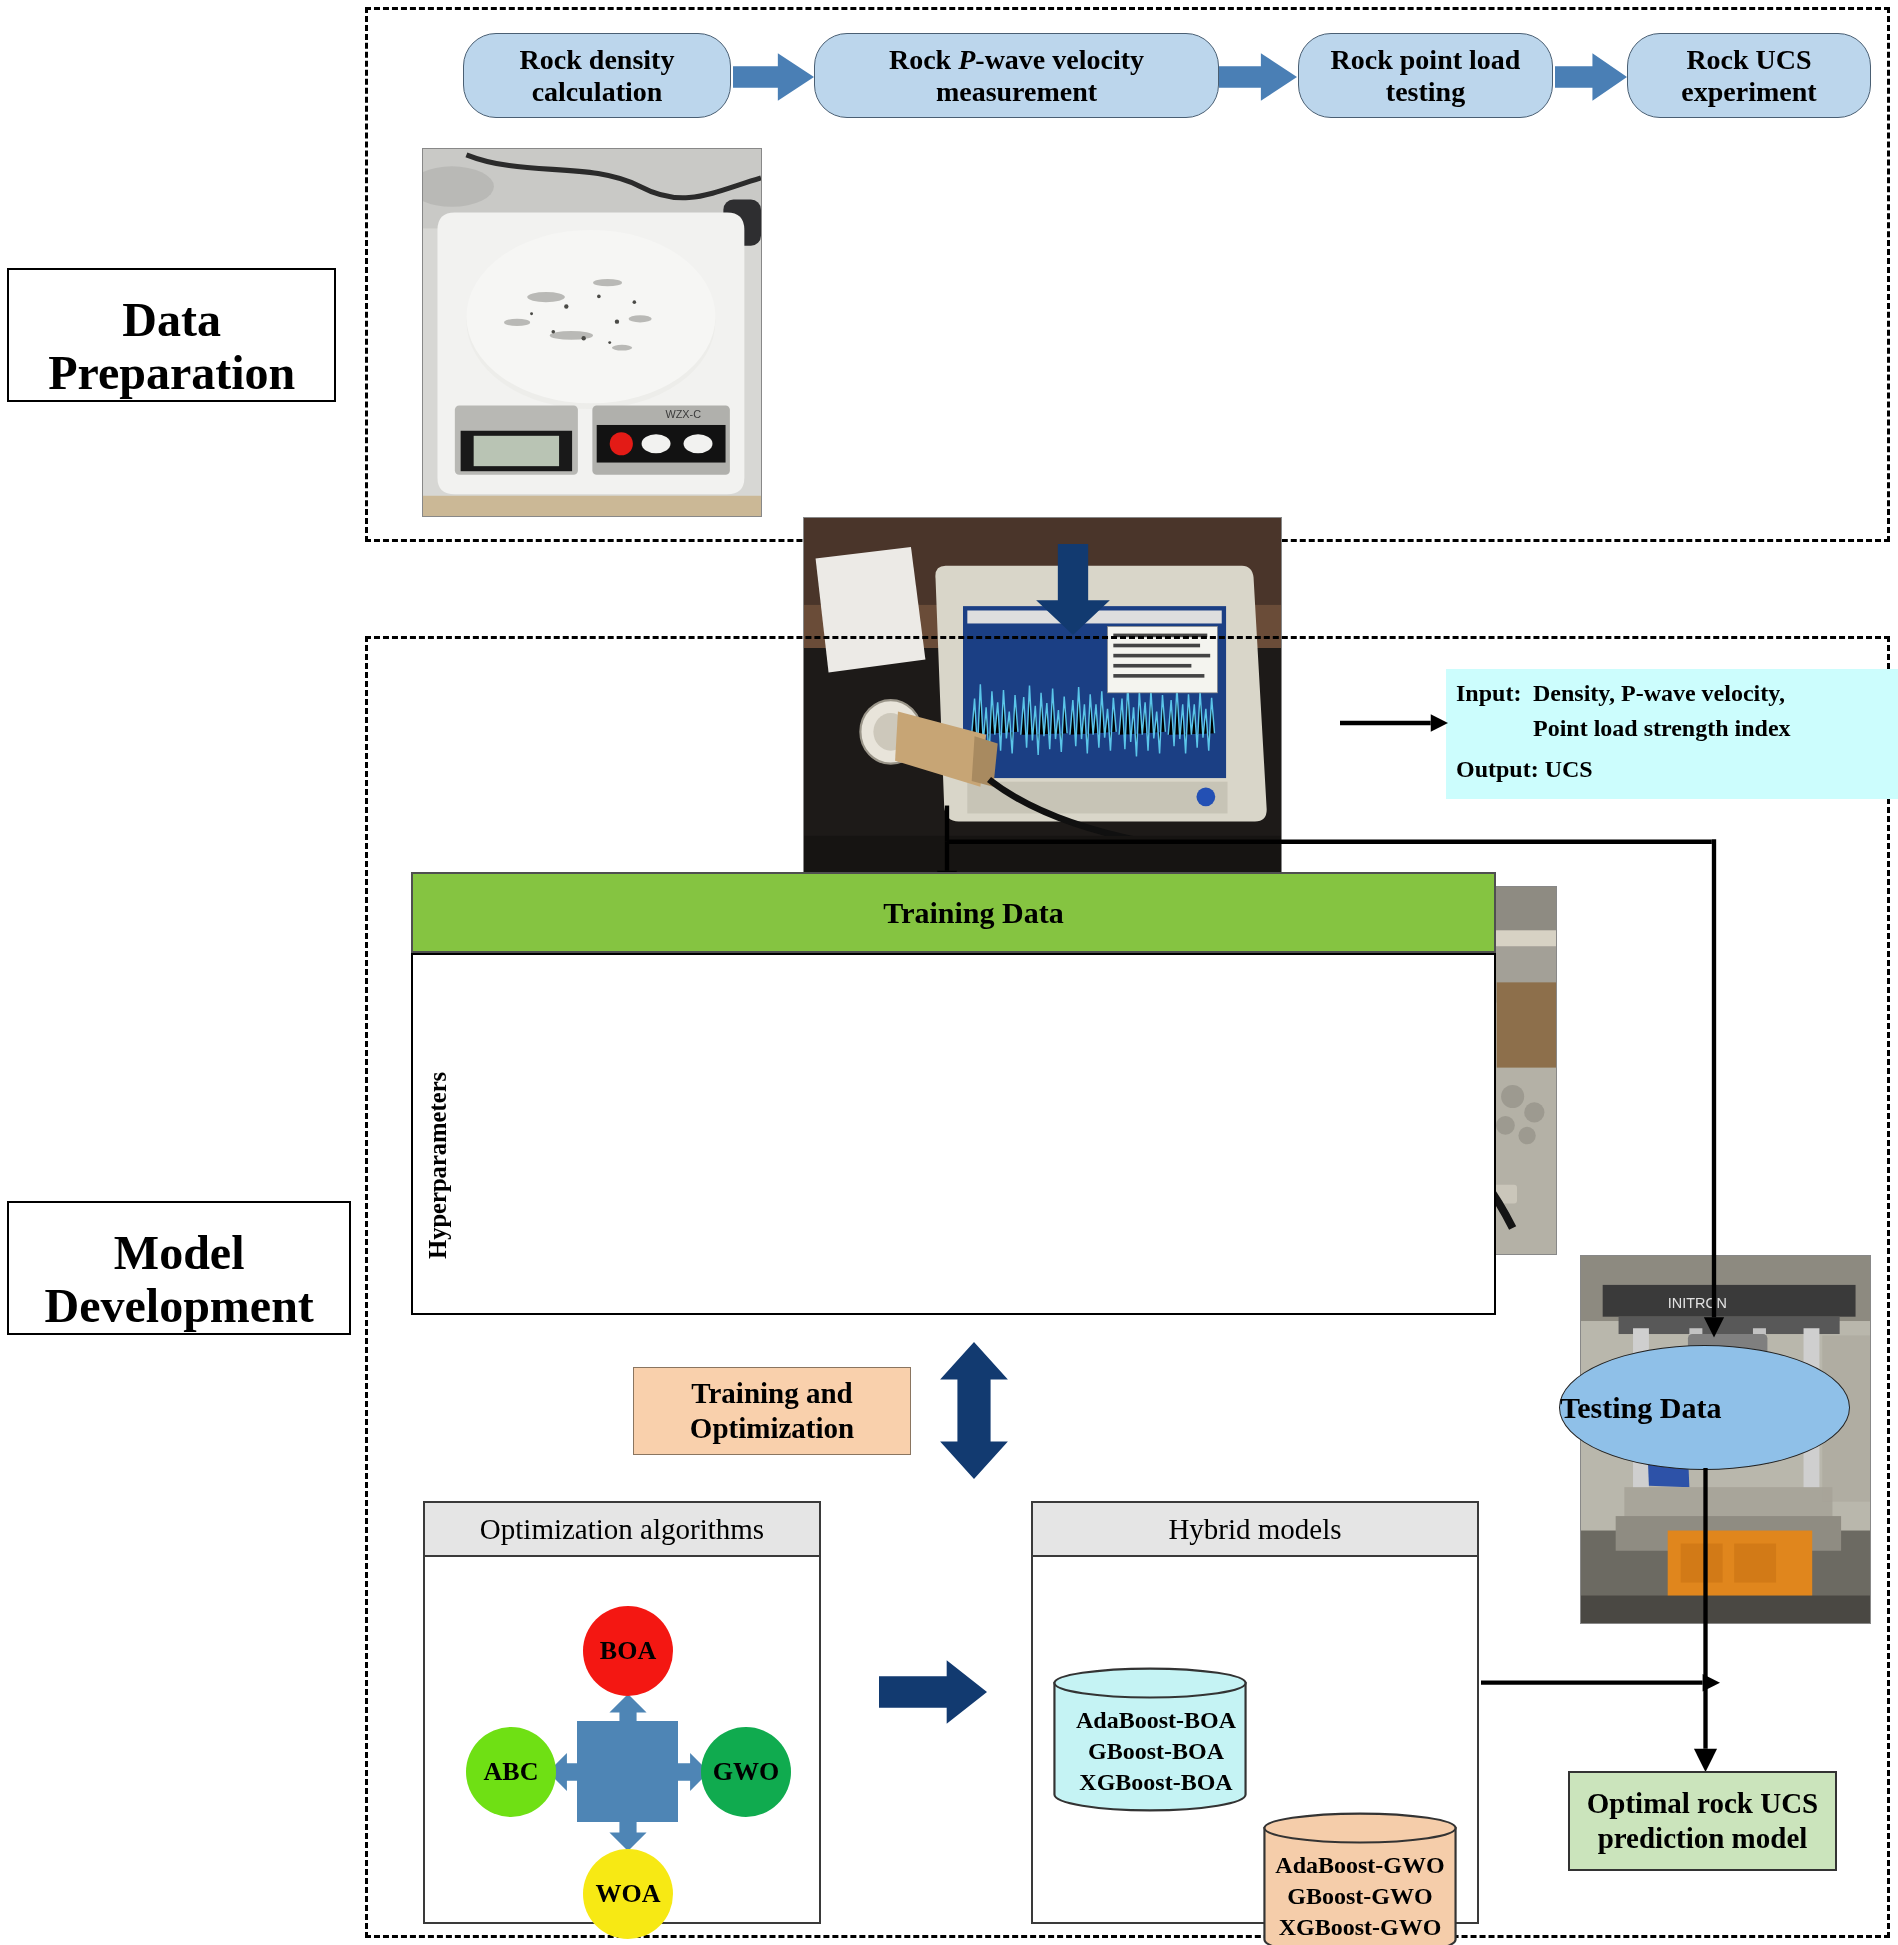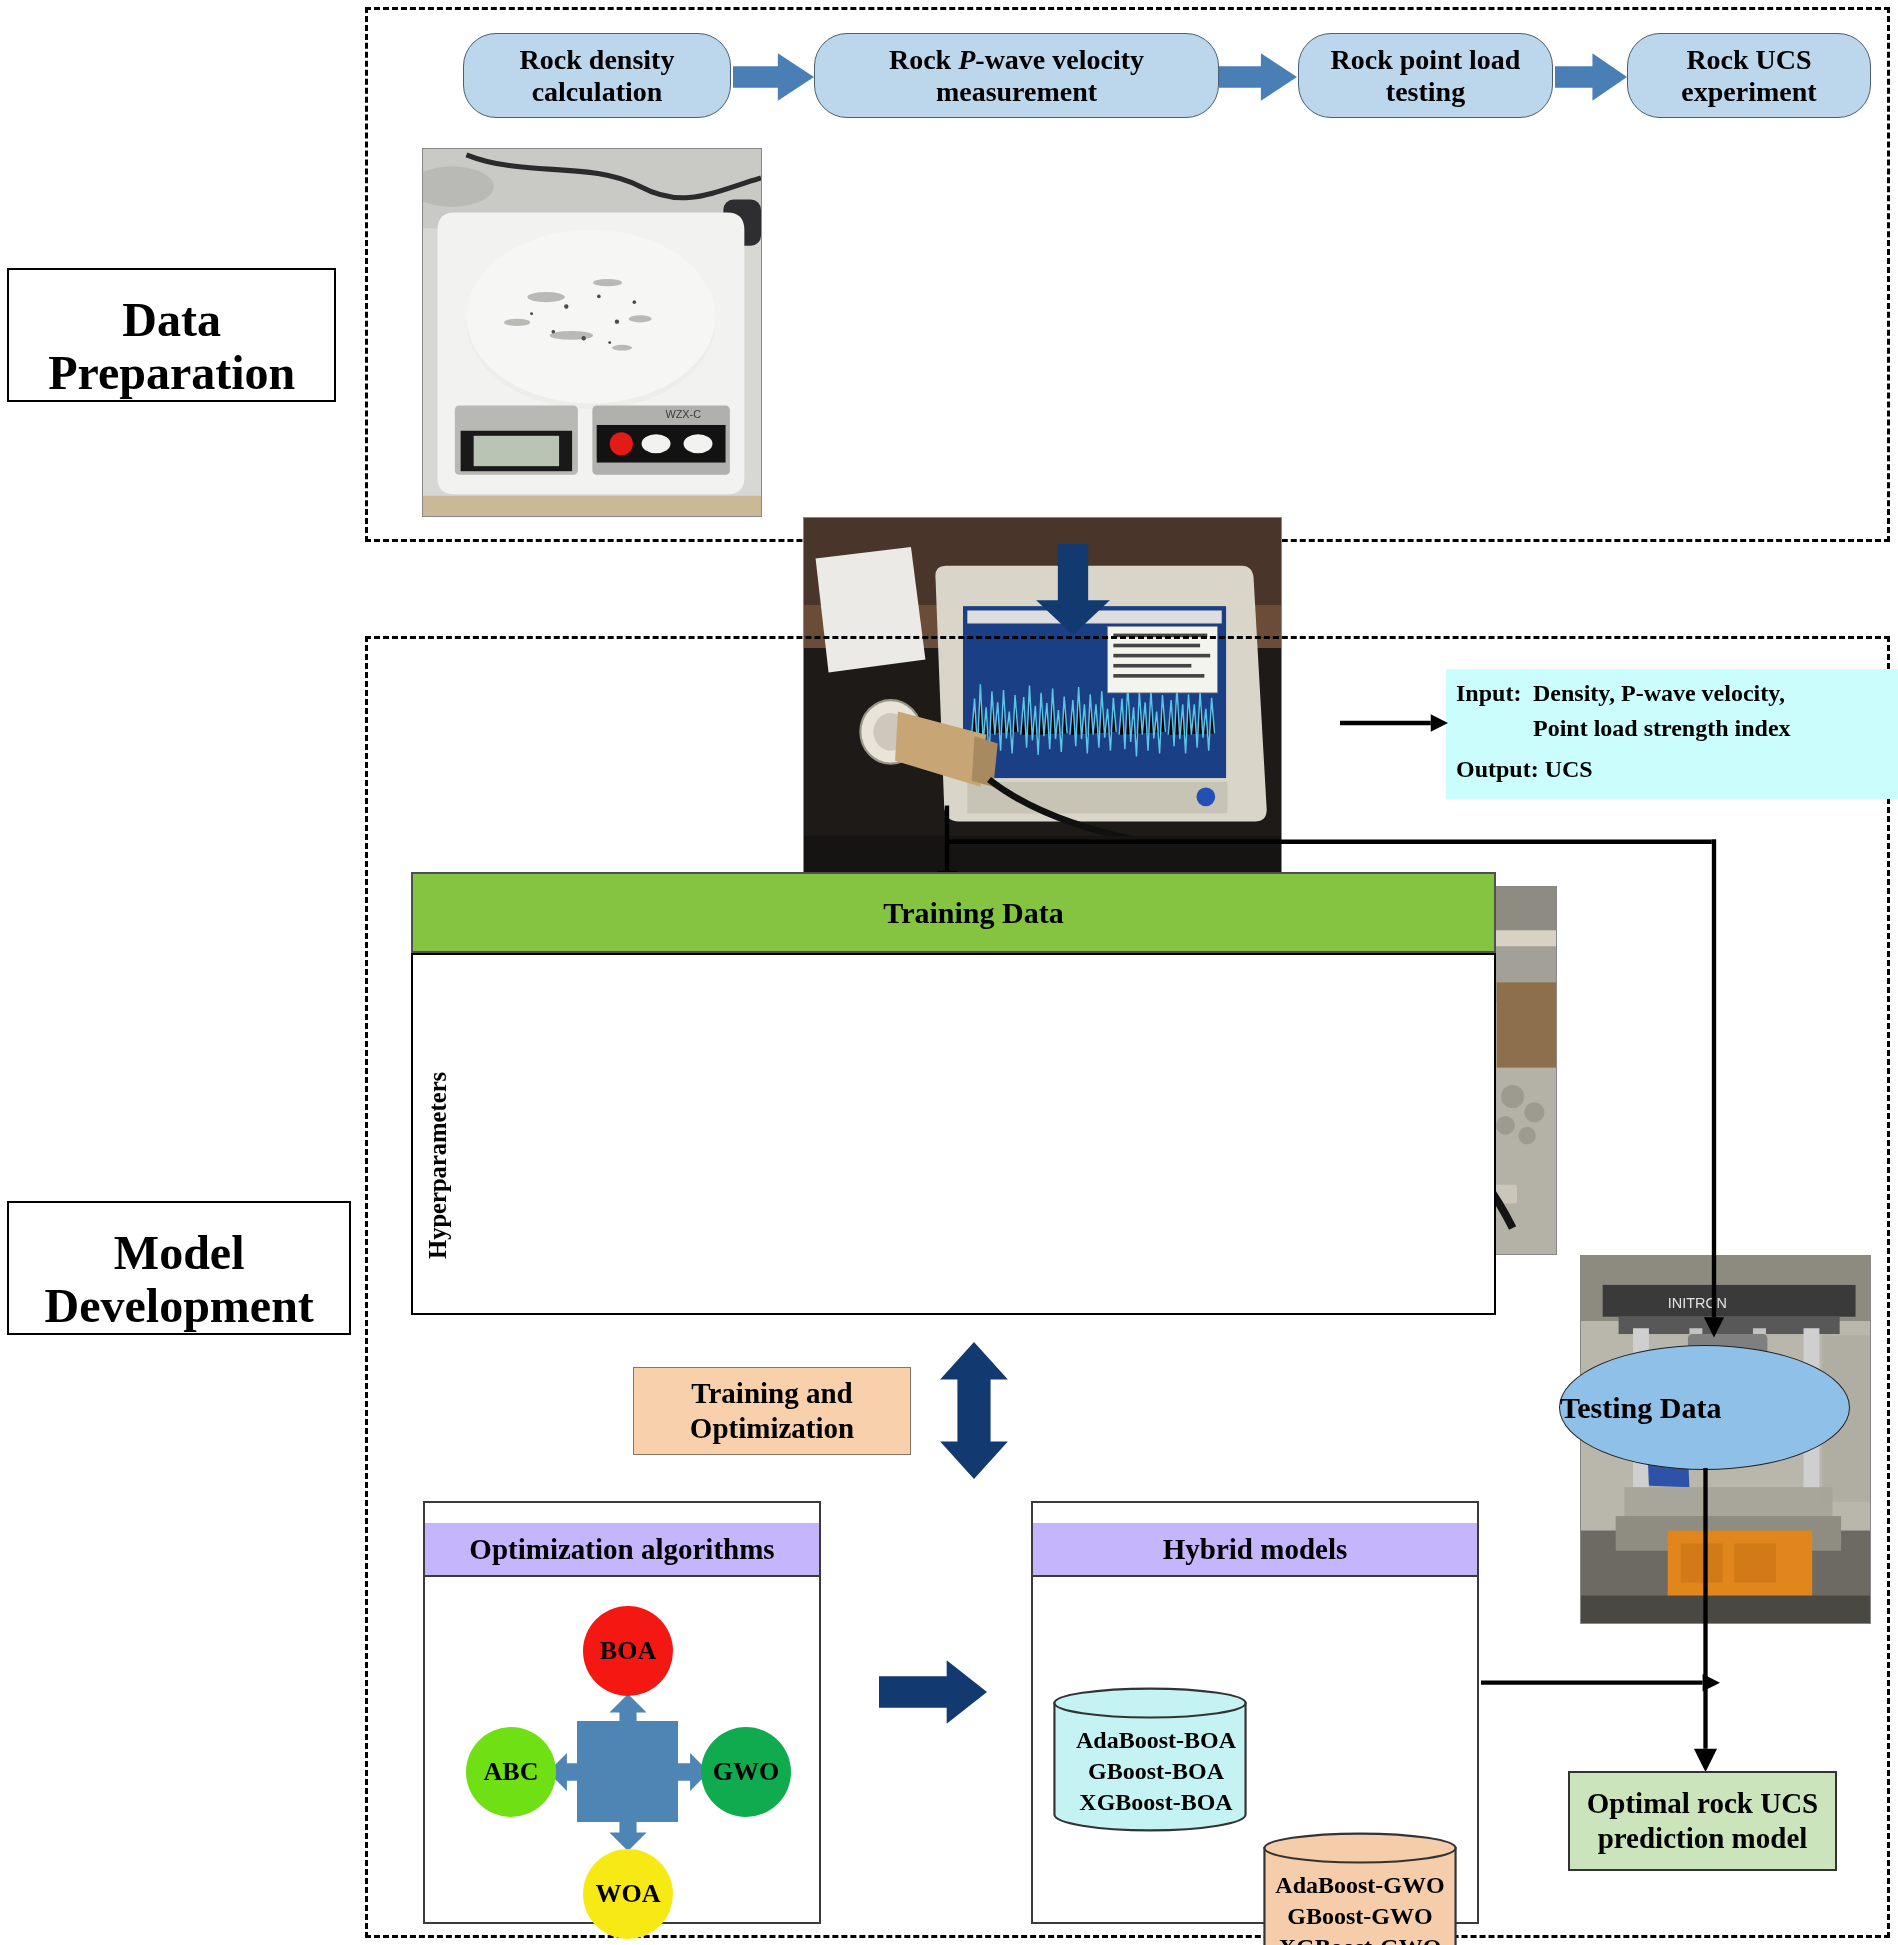--- a/index.html
+++ b/index.html
@@ -44,22 +44,22 @@
   .training-data{background:#85c441;border:2.2px solid #4f4f4f;padding-left:40px;}
   .hyper-outer{background:#fff;border:2.2px solid #000;box-sizing:border-box;}
 
   .vert-label{
     writing-mode:vertical-rl;transform:rotate(180deg);
     font-weight:bold;white-space:nowrap;
   }
 
   .train-opt{background:#f9d0ac;border:1.4px solid #8a7560;}
   .optalgo-frame{background:#fff;border:2.2px solid #3a3a3a;box-sizing:border-box;}
-  .panel-hdr{background:#c4b5fd;border-bottom:2.2px solid #3a3a3a;
-             display:flex;align-items:center;justify-content:center;font-weight:bold;margin-top:20px;}
+  .panel-hdr{background:#e5e5e5;border-bottom:2.2px solid #3a3a3a;
+             display:flex;align-items:center;justify-content:center;font-weight:normal;}
   .circ{border-radius:50%;display:flex;align-items:center;justify-content:center;
         font-weight:bold;color:#000;}
   .center-sq{background:#4e85b5;}
   .testing-oval{background:#8fc0e8;border:1.4px solid #222;border-radius:50%;
         display:flex;align-items:center;font-weight:bold;}
   .optimal-box{background:#cbe4bc;border:2.2px solid #333;}
 
   
   .mcyl{position:relative;}
   .mcyl .mtext{position:absolute;left:0;right:0;text-align:center;font-weight:bold;line-height:1.3;}

